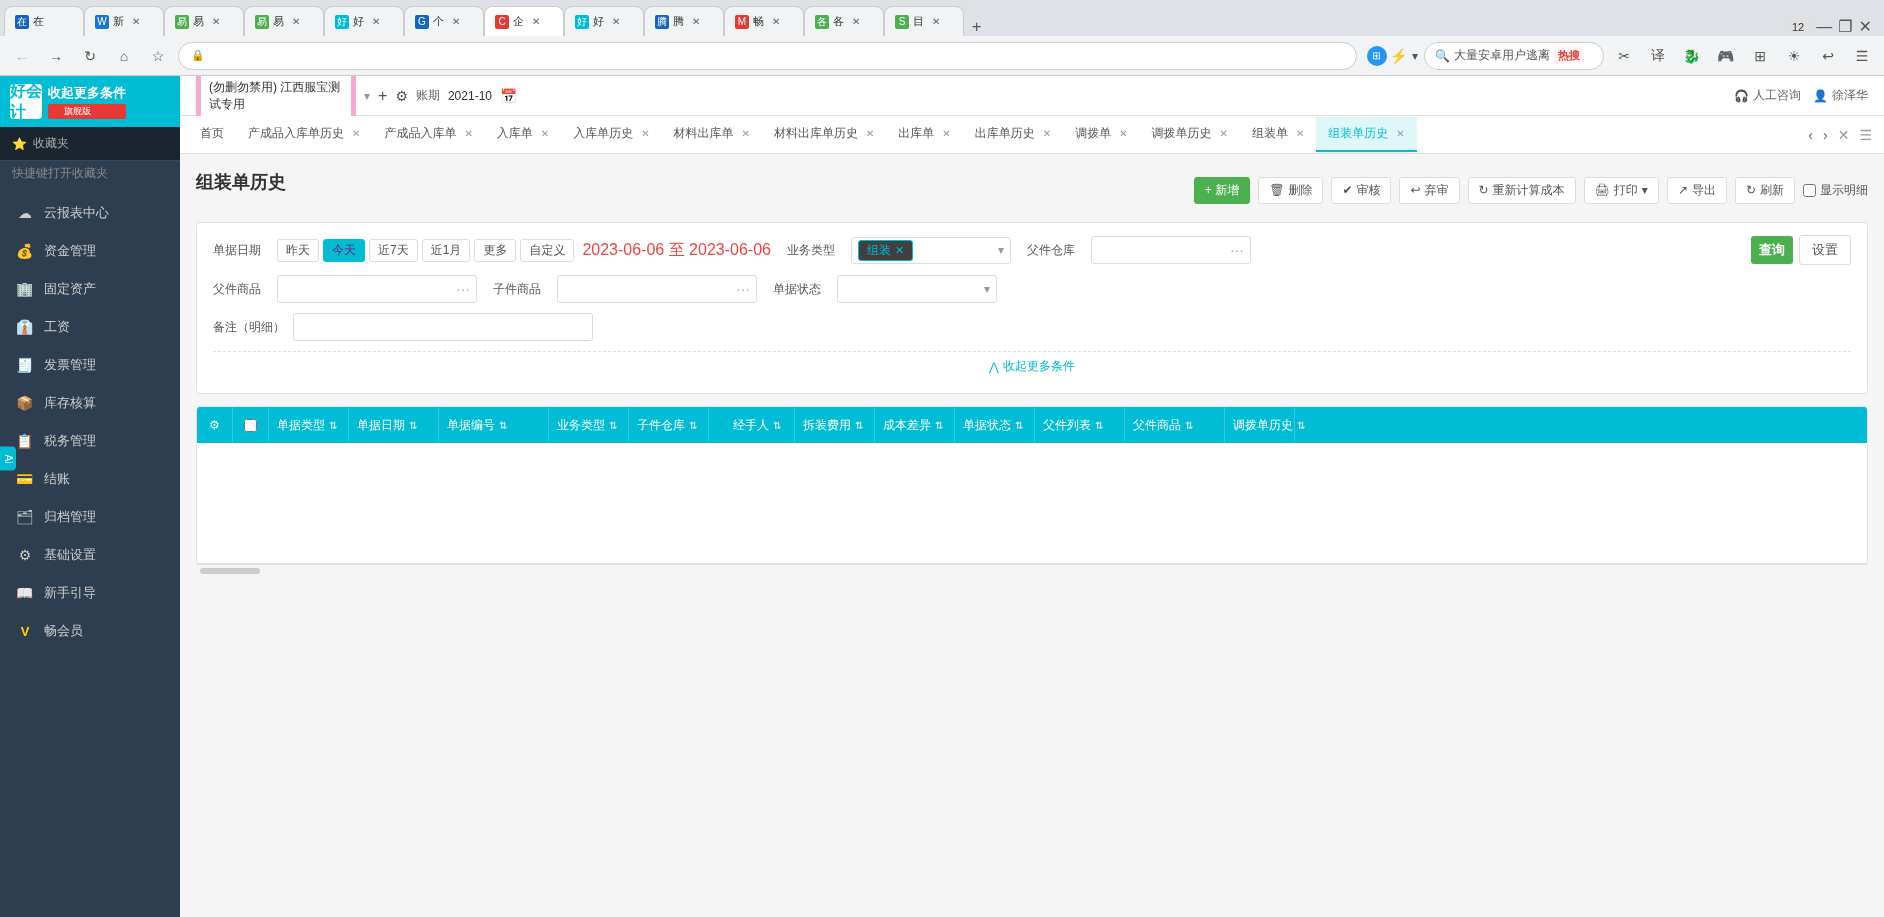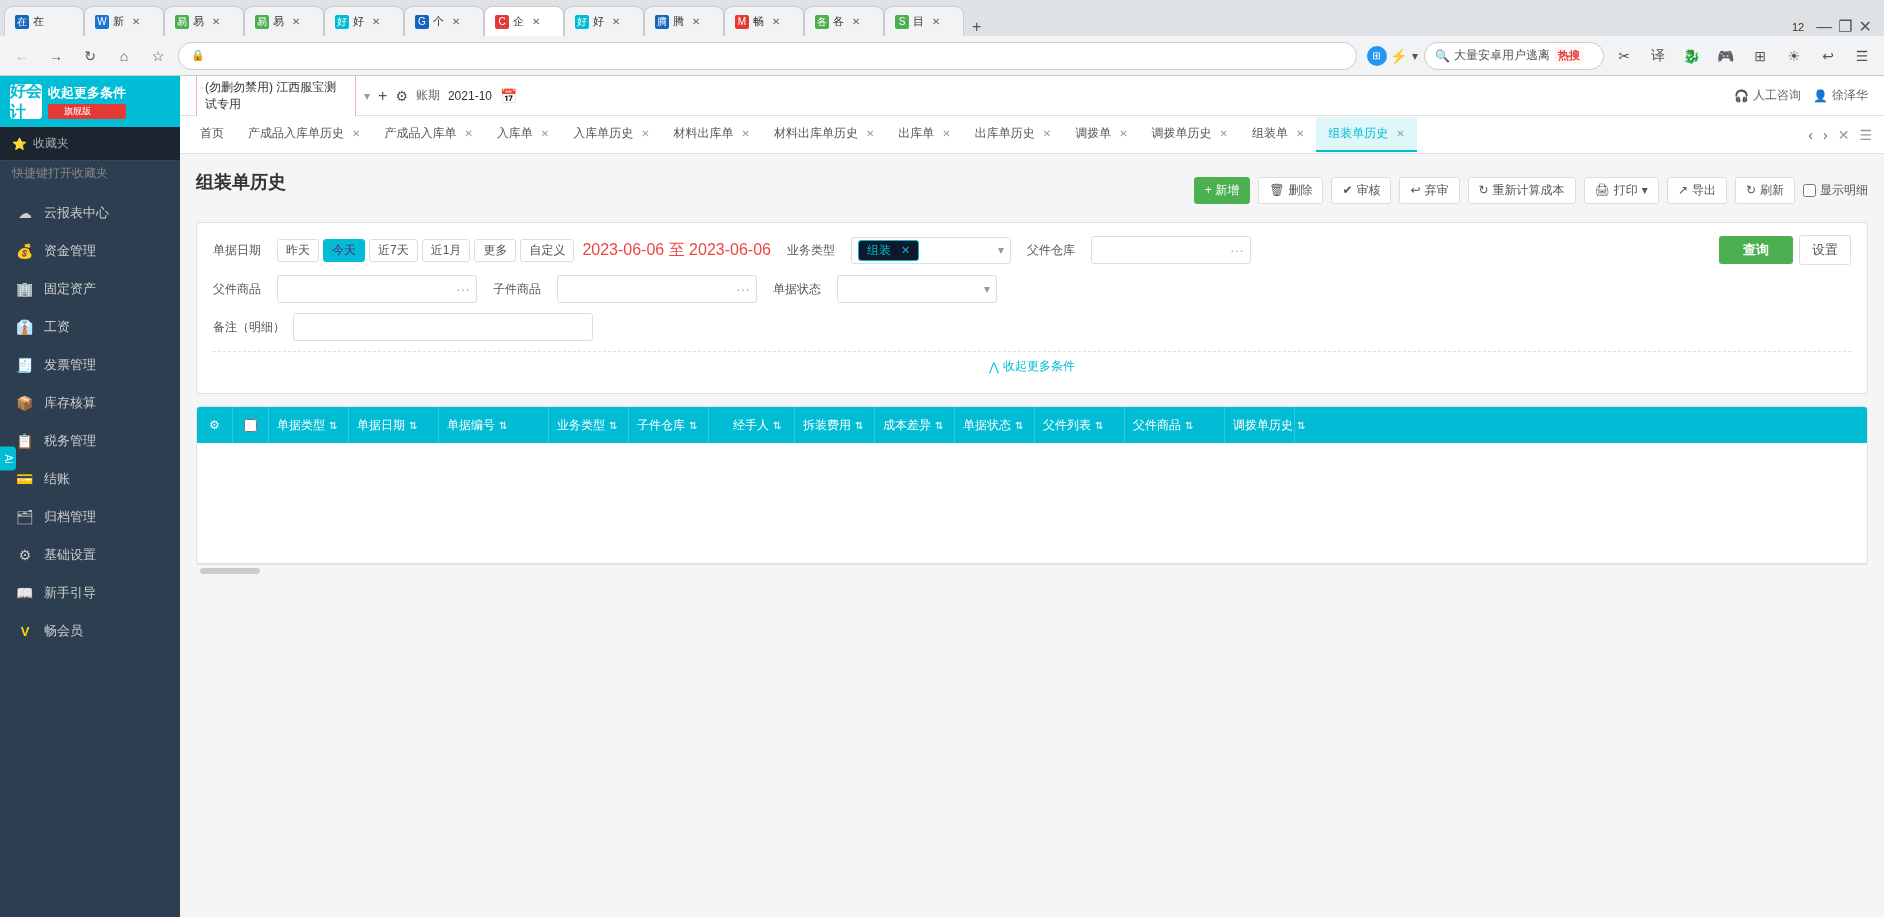--- a/index.html
+++ b/index.html
@@ -39,21 +39,21 @@
     .sidebar-nav { flex: 1; overflow-y: auto; padding: 8px 0; }
     .sidebar-item { display: flex; align-items: center; padding: 10px 16px; color: #ccc; cursor: pointer; gap: 10px; font-size: 13px; }
     .sidebar-item .nav-icon { width: 18px; height: 18px; display: flex; align-items: center; justify-content: center; font-size: 14px; }
 
     
     .main-content { flex: 1; display: flex; flex-direction: column; background: #f5f5f5; overflow: hidden; }
 
     
     .top-bar { background: #fff; border-bottom: 1px solid #e0e0e0; padding: 0 16px; height: 40px; display: flex; align-items: center; justify-between: space-between; gap: 8px; }
     .top-bar-left { display: flex; align-items: center; gap: 8px; flex: 1; }
-    .company-name { font-size: 12px; color: #333; border: 1px solid #f9a8d4; padding: 8px 8px; border-radius: 0; background: #fff; max-width: 160px; }
+    .company-name { font-size: 12px; color: #333; border: 5px solid #f9a8d4; padding: 8px 8px; border-radius: 0; background: #fff; max-width: 160px; }
     .period-label { font-size: 12px; color: #666; }
     .period-value { font-size: 12px; color: #333; display: flex; align-items: center; gap: 4px; }
     .top-bar-right { display: flex; align-items: center; gap: 12px; }
     .service-btn { font-size: 12px; color: #666; cursor: pointer; display: flex; align-items: center; gap: 4px; }
     .user-info { font-size: 12px; color: #666; display: flex; align-items: center; gap: 4px; }
 
     
     .tabs-nav { background: #fff; border-bottom: 1px solid #e0e0e0; display: flex; align-items: center; overflow-x: auto; white-space: nowrap; height: 38px; padding: 0 8px; }
     .nav-tab { padding: 8px 12px; font-size: 12px; color: #555; cursor: pointer; border-bottom: 2px solid transparent; white-space: nowrap; display: inline-flex; align-items: center; gap: 4px; }
     .nav-tab.active { color: #00bcd4; border-bottom: 2px solid #00bcd4; background: #e0f7fa; }
@@ -73,21 +73,21 @@
     .filter-area { background: #fff; border: 1px solid #e0e0e0; border-radius: 4px; padding: 12px 16px; margin-bottom: 12px; }
     .filter-row { display: flex; align-items: center; gap: 16px; margin-bottom: 10px; flex-wrap: wrap; }
     .filter-row:last-child { margin-bottom: 0; }
     .filter-item { display: flex; align-items: center; gap: 8px; }
     .filter-label { font-size: 12px; color: #555; white-space: nowrap; min-width: 56px; }
     .filter-input { height: 28px; border: 1px solid #ddd; border-radius: 3px; padding: 0 8px; font-size: 12px; min-width: 160px; }
     .filter-date-btns { display: flex; align-items: center; gap: 4px; }
     .date-btn { padding: 2px 8px; border: 1px solid #ddd; border-radius: 3px; background: #fff; cursor: pointer; font-size: 12px; color: #555; }
     .date-btn.active { background: #00bcd4; color: #701a75; border-color: #00bcd4; }
     .date-range { font-size: 16px; color: #ef4444; }
-    .filter-tag { display: inline-flex; align-items: center; background: #0f172a; color: #00bcd4; border: 1px solid #00bcd4; border-radius: 3px; padding: 1px 8px; font-size: 12px; gap: 10px; }
+    .filter-tag { display: inline-flex; align-items: center; background: #404040; color: #00bcd4; border: 1px solid #00bcd4; border-radius: 3px; padding: 1px 8px; font-size: 12px; gap: 4px; }
     .filter-tag .remove { cursor: pointer; font-size: 11px; }
     .filter-dots { color: #aaa; font-size: 14px; cursor: pointer; }
 
     .collapse-bar { display: flex; align-items: center; justify-content: center; color: #00bcd4; font-size: 12px; cursor: pointer; gap: 4px; padding: 6px 0; border-top: 1px dashed #e0e0e0; margin-top: 8px; }
 
     
     .table-container { background: #fff; border: 1px solid #e0e0e0; border-radius: 4px; overflow: hidden; }
     .table-header { display: flex; align-items: center; background: #00bcd4; color: #fff; font-size: 12px; height: 36px; }
     .th-cell { padding: 0 8px; display: flex; align-items: center; gap: 4px; white-space: nowrap; border-right: 1px solid rgba(255,255,255,0.2); height: 100%; flex-shrink: 0; }
     .th-cell .sort-icon { font-size: 10px; cursor: pointer; }
@@ -448,21 +448,21 @@
 
           <div class="filter-item">
             <span class="filter-label">父件仓库</span>
             <div style="display:flex;align-items:center;gap:4px;min-width:160px;border:1px solid #ddd;border-radius:3px;padding:2px 6px;background:#fff;height:28px;">
               <span style="flex:1;"></span>
               <span class="filter-dots">···</span>
             </div>
           </div>
 
           <div style="display:flex;align-items:center;gap:6px;margin-left:auto;">
-            <button style="background:#4caf50;color:#fff;border:none;border-radius:3px;padding:5px 24px;font-size:13px;cursor:pointer;font-weight:bold;">查询</button>
+            <button style="background:#4caf50;color:#fff;border:none;border-radius:3px;padding:5px 8px;font-size:13px;cursor:pointer;font-weight:bold;">查询</button>
             <button style="background:#fff;color:#555;border:1px solid #ddd;border-radius:3px;padding:5px 12px;font-size:13px;cursor:pointer;">设置</button>
           </div>
         </div>
 
         <div class="filter-row">
 
           <div class="filter-item">
             <span class="filter-label">父件商品</span>
             <div style="display:flex;align-items:center;gap:4px;min-width:200px;border:1px solid #ddd;border-radius:3px;padding:2px 6px;background:#fff;height:28px;">
               <span style="flex:1;"></span>

